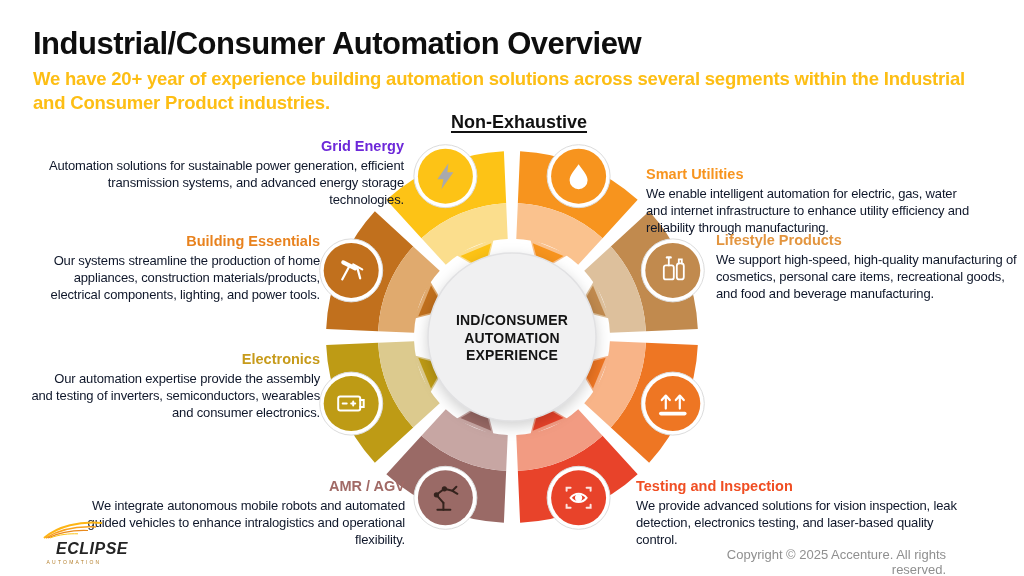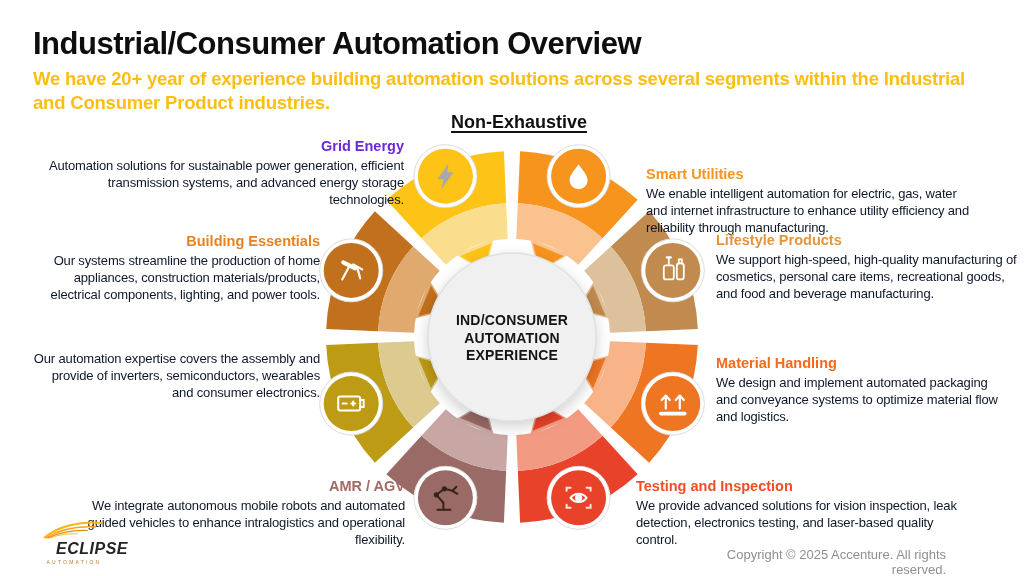--- a/index.html
+++ b/index.html
@@ -200,27 +200,24 @@
     <h3 style="color: rgb(232, 130, 30);">Building Essentials</h3>
     <p>Our systems streamline the production of home appliances, construction materials/products, electrical components, lighting, and power tools.</p>
   </div>
 
   <div class="tblock lalign b-lifestyle">
     <h3 style="color: rgb(227, 149, 63);">Lifestyle Products</h3>
     <p>We support high-speed, high-quality manufacturing of cosmetics, personal care items, recreational goods, and food and beverage manufacturing.</p>
   </div>
 
   <div class="tblock ralign b-electronics">
-    <p>Our automation expertise covers the assembly and provide of inverters, semiconductors, wearables and consumer electronics.</p>
-  </div>
-
-  <div class="tblock lalign b-material">
-    <h3 style="color: rgb(242, 106, 27);">Material Handling</h3>
-    <p>We design and implement automated packaging and conveyance systems to optimize material flow and logistics.</p>
-  </div>
+    <h3 style="color: rgb(199, 155, 27);">Electronics</h3>
+    <p>Our automation expertise provide the assembly and testing of inverters, semiconductors, wearables and consumer electronics.</p>
+  </div>
+
 
   <div class="tblock lalign b-testing">
     <h3 style="color: rgb(240, 78, 35);">Testing and Inspection</h3>
     <p>We provide advanced solutions for vision inspection, leak detection, electronics testing, and laser-based quality control.</p>
   </div>
 
   <div class="tblock ralign b-amr">
     <h3 style="color: rgb(161, 106, 102);">AMR / AGV</h3>
     <p>We integrate autonomous mobile robots and automated guided vehicles to enhance intralogistics and operational flexibility.</p>
   </div>

